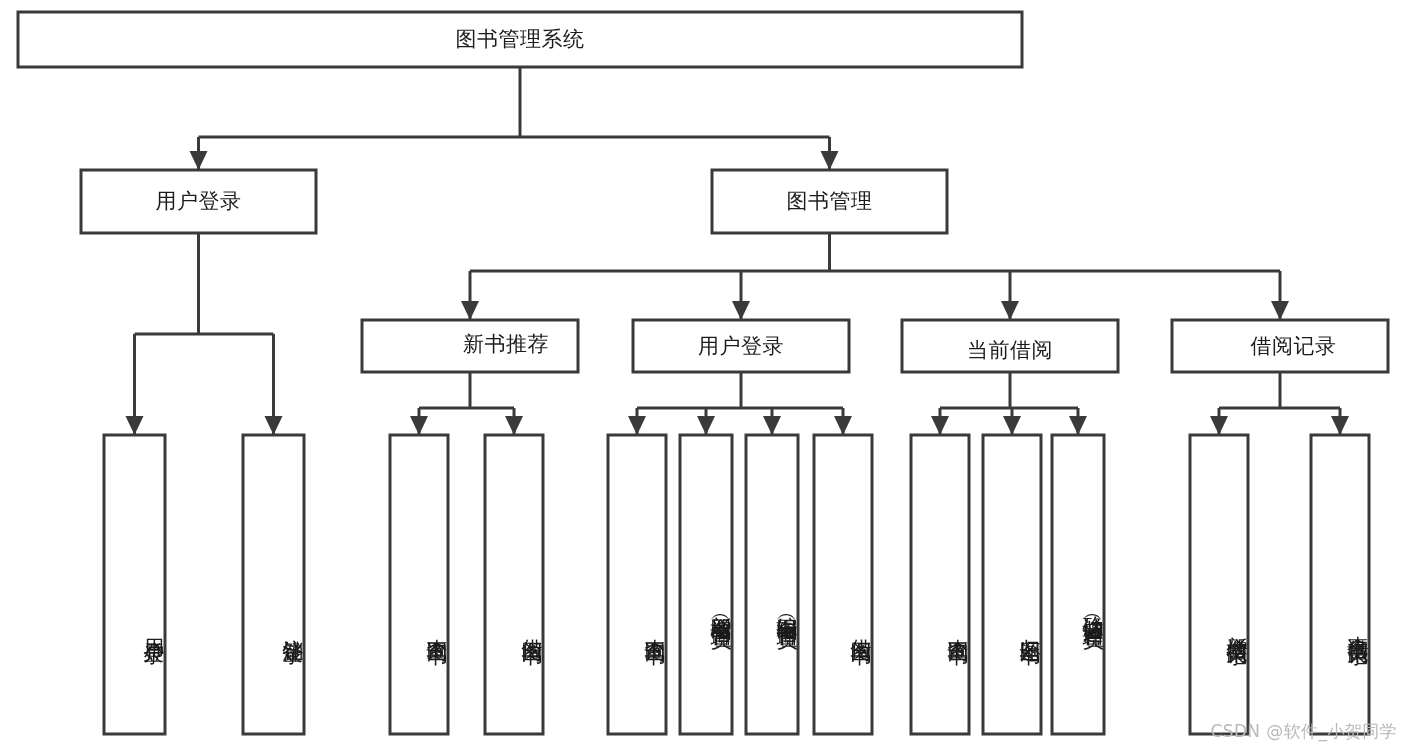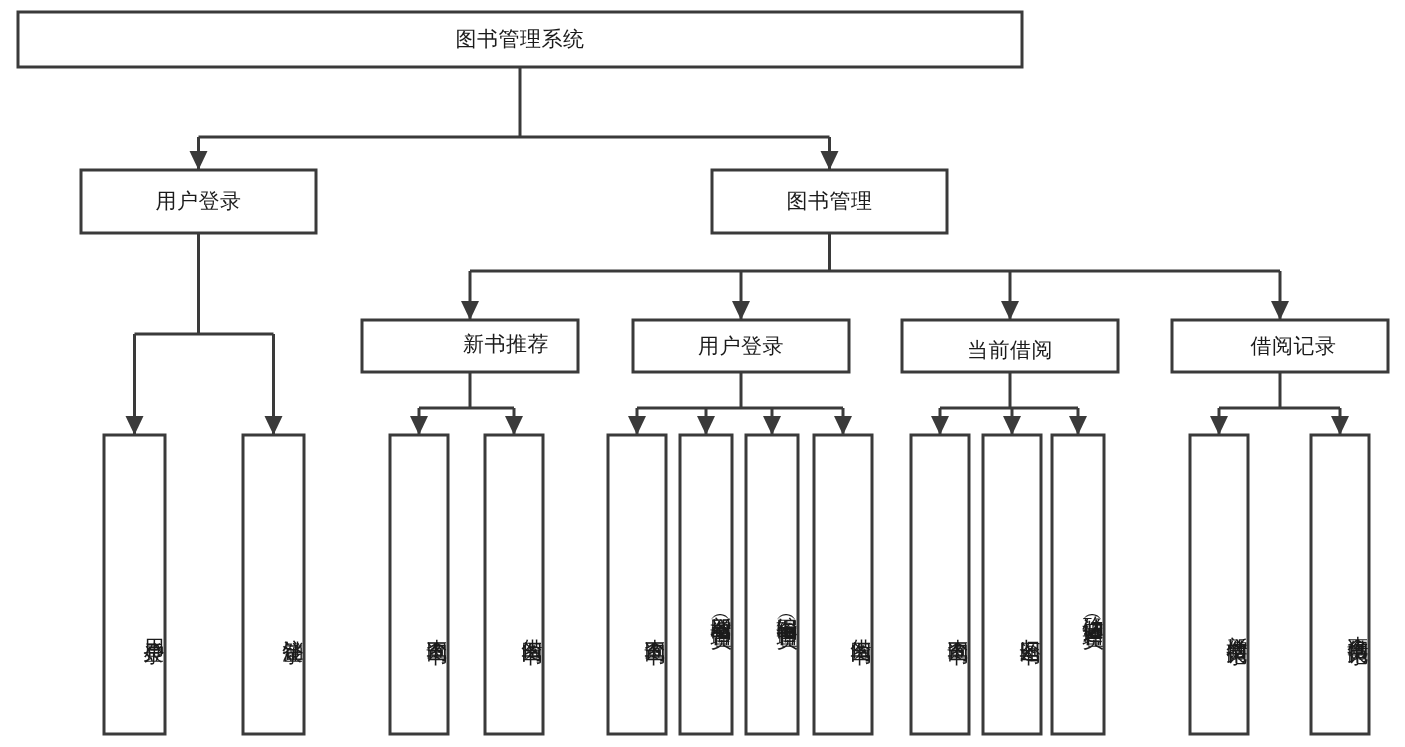--- a/index.html
+++ b/index.html
@@ -175,13 +175,14 @@
       <div class="node-label vertical" style="left: 608px; top: 435px; width: 58px; height: 299px; padding-top: 82px;">查询图书</div>
       <div class="node-label vertical tall-text" style="left: 680px; top: 435px; width: 52px; height: 299px; padding-top: 46px;">新增图书（管理员）</div>
       <div class="node-label vertical tall-text" style="left: 746px; top: 435px; width: 52px; height: 299px; padding-top: 46px;">编辑图书（管理员）</div>
       <div class="node-label vertical" style="left: 814px; top: 435px; width: 58px; height: 299px; padding-top: 82px;">借阅图书</div>
       <div class="node-label vertical" style="left: 911px; top: 435px; width: 58px; height: 299px; padding-top: 82px;">查询图书</div>
       <div class="node-label vertical" style="left: 983px; top: 435px; width: 58px; height: 299px; padding-top: 82px;">归还图书</div>
       <div class="node-label vertical tall-text" style="left: 1052px; top: 435px; width: 52px; height: 299px; padding-top: 46px;">确认归还（管理员）</div>
       <div class="node-label vertical tall-text" style="left: 1190px; top: 435px; width: 58px; height: 299px; padding-top: 80.5px;">新增借阅记录</div>
       <div class="node-label vertical tall-text" style="left: 1311px; top: 435px; width: 58px; height: 299px; padding-top: 80.5px;">查询借阅记录</div>
     </div>
+  <div class="watermark">CSDN @软件_小贺同学</div>
 </div>
 
 </body></html>

